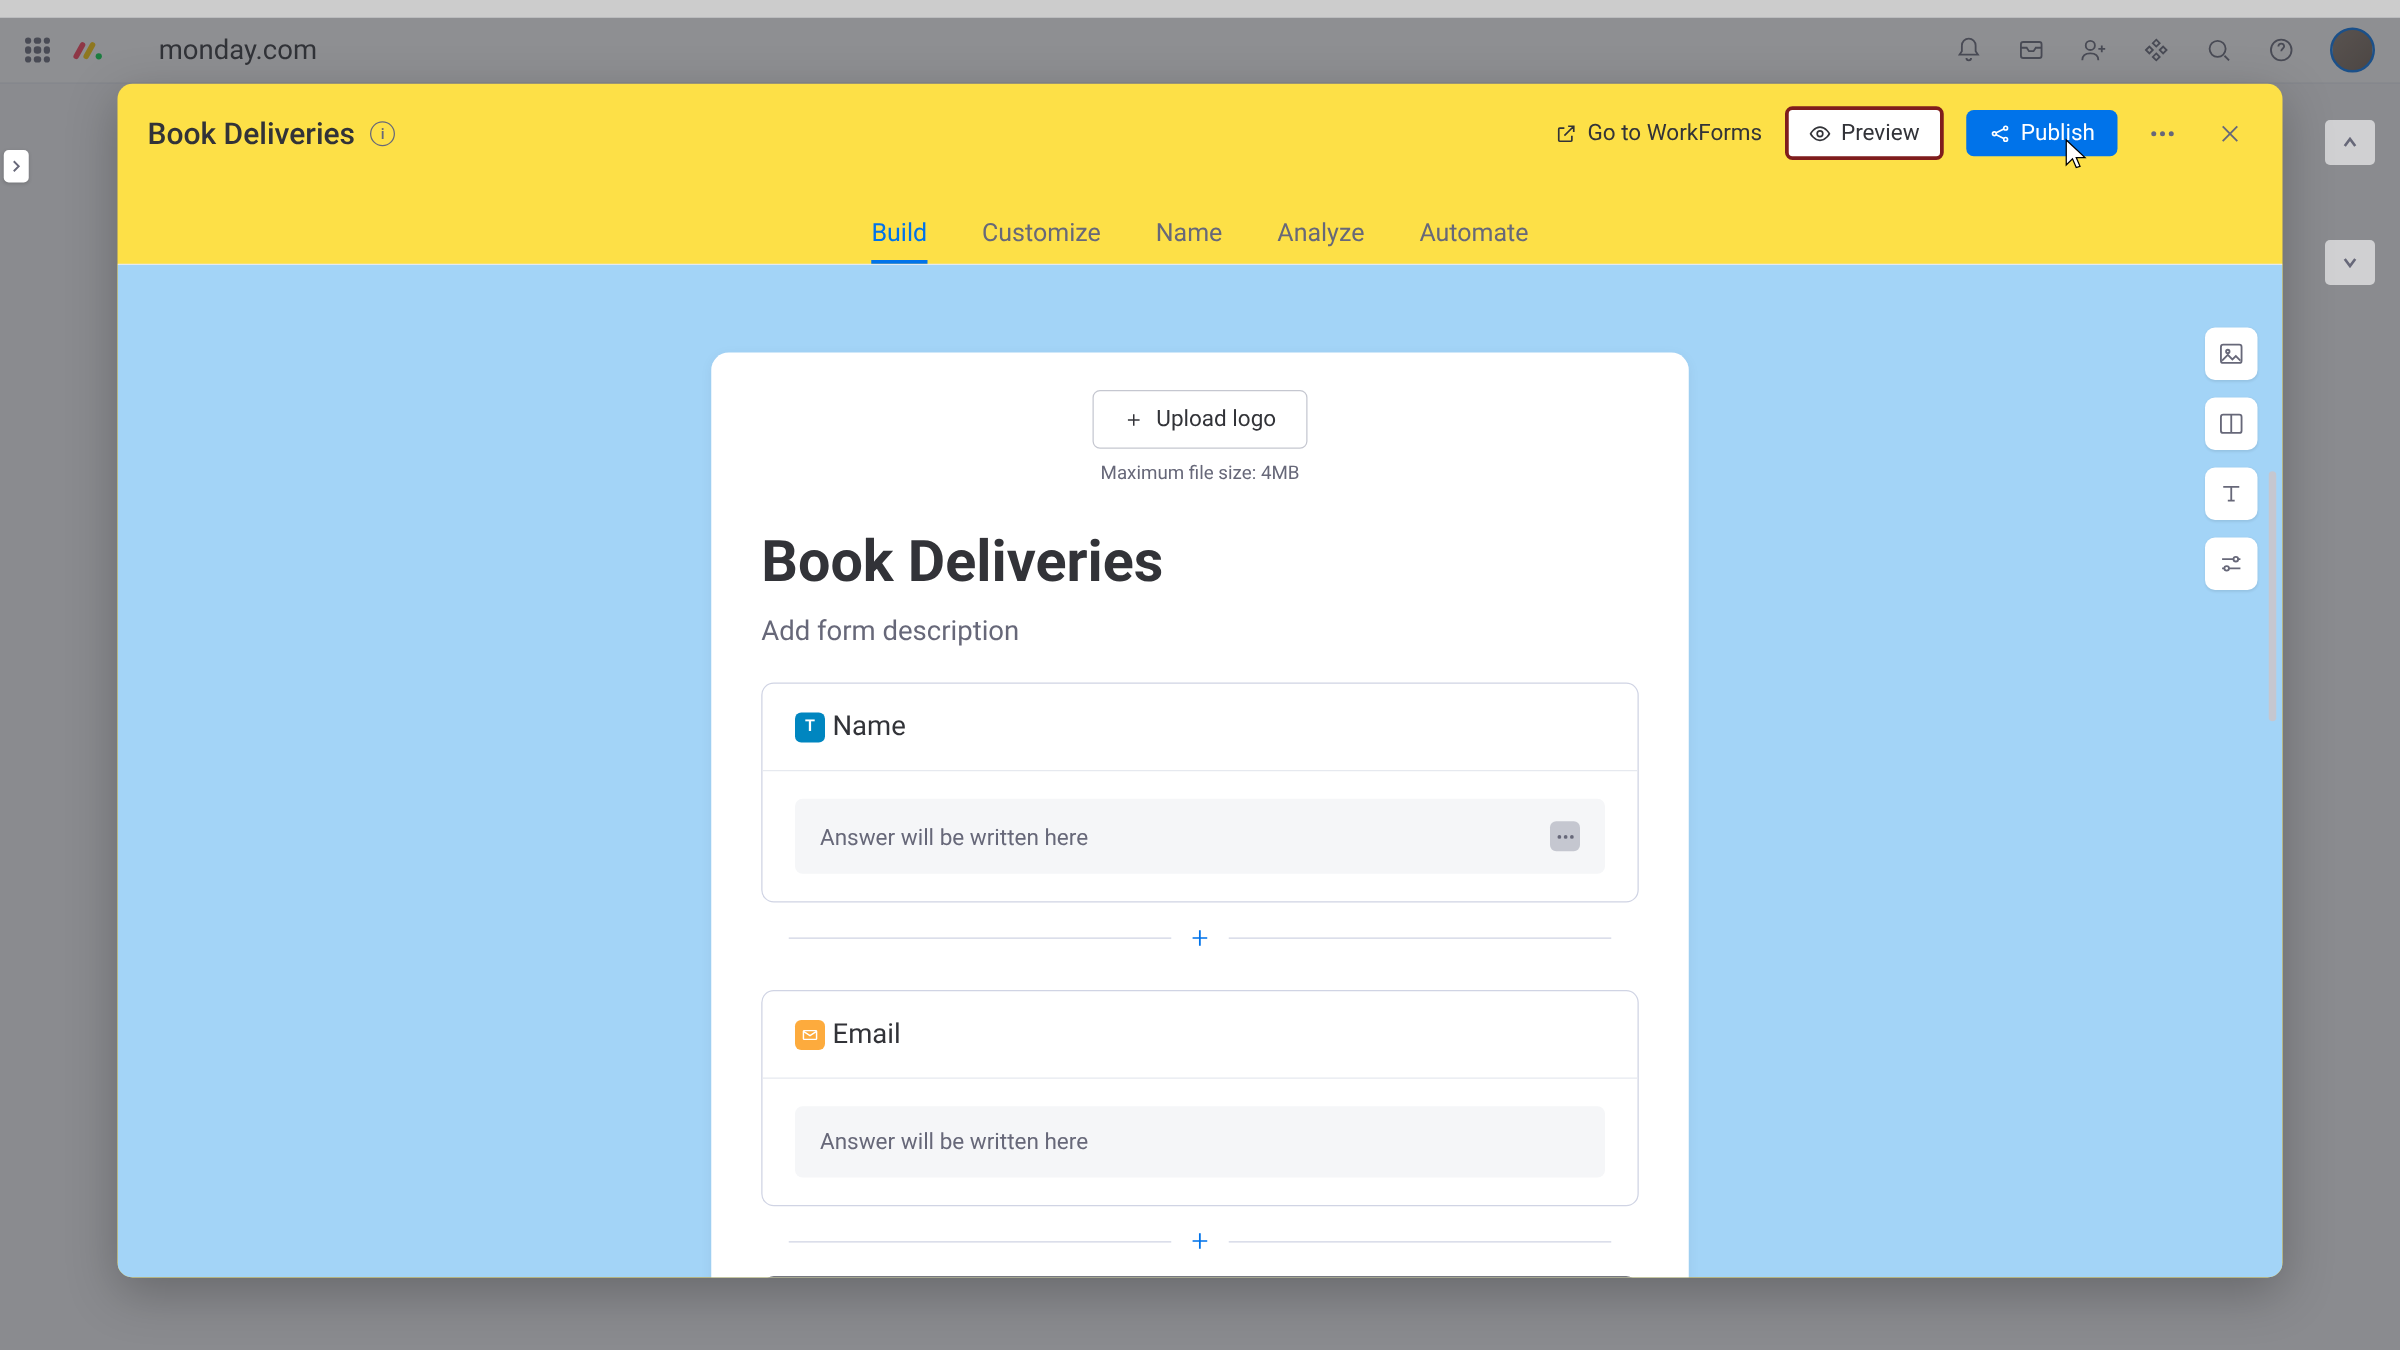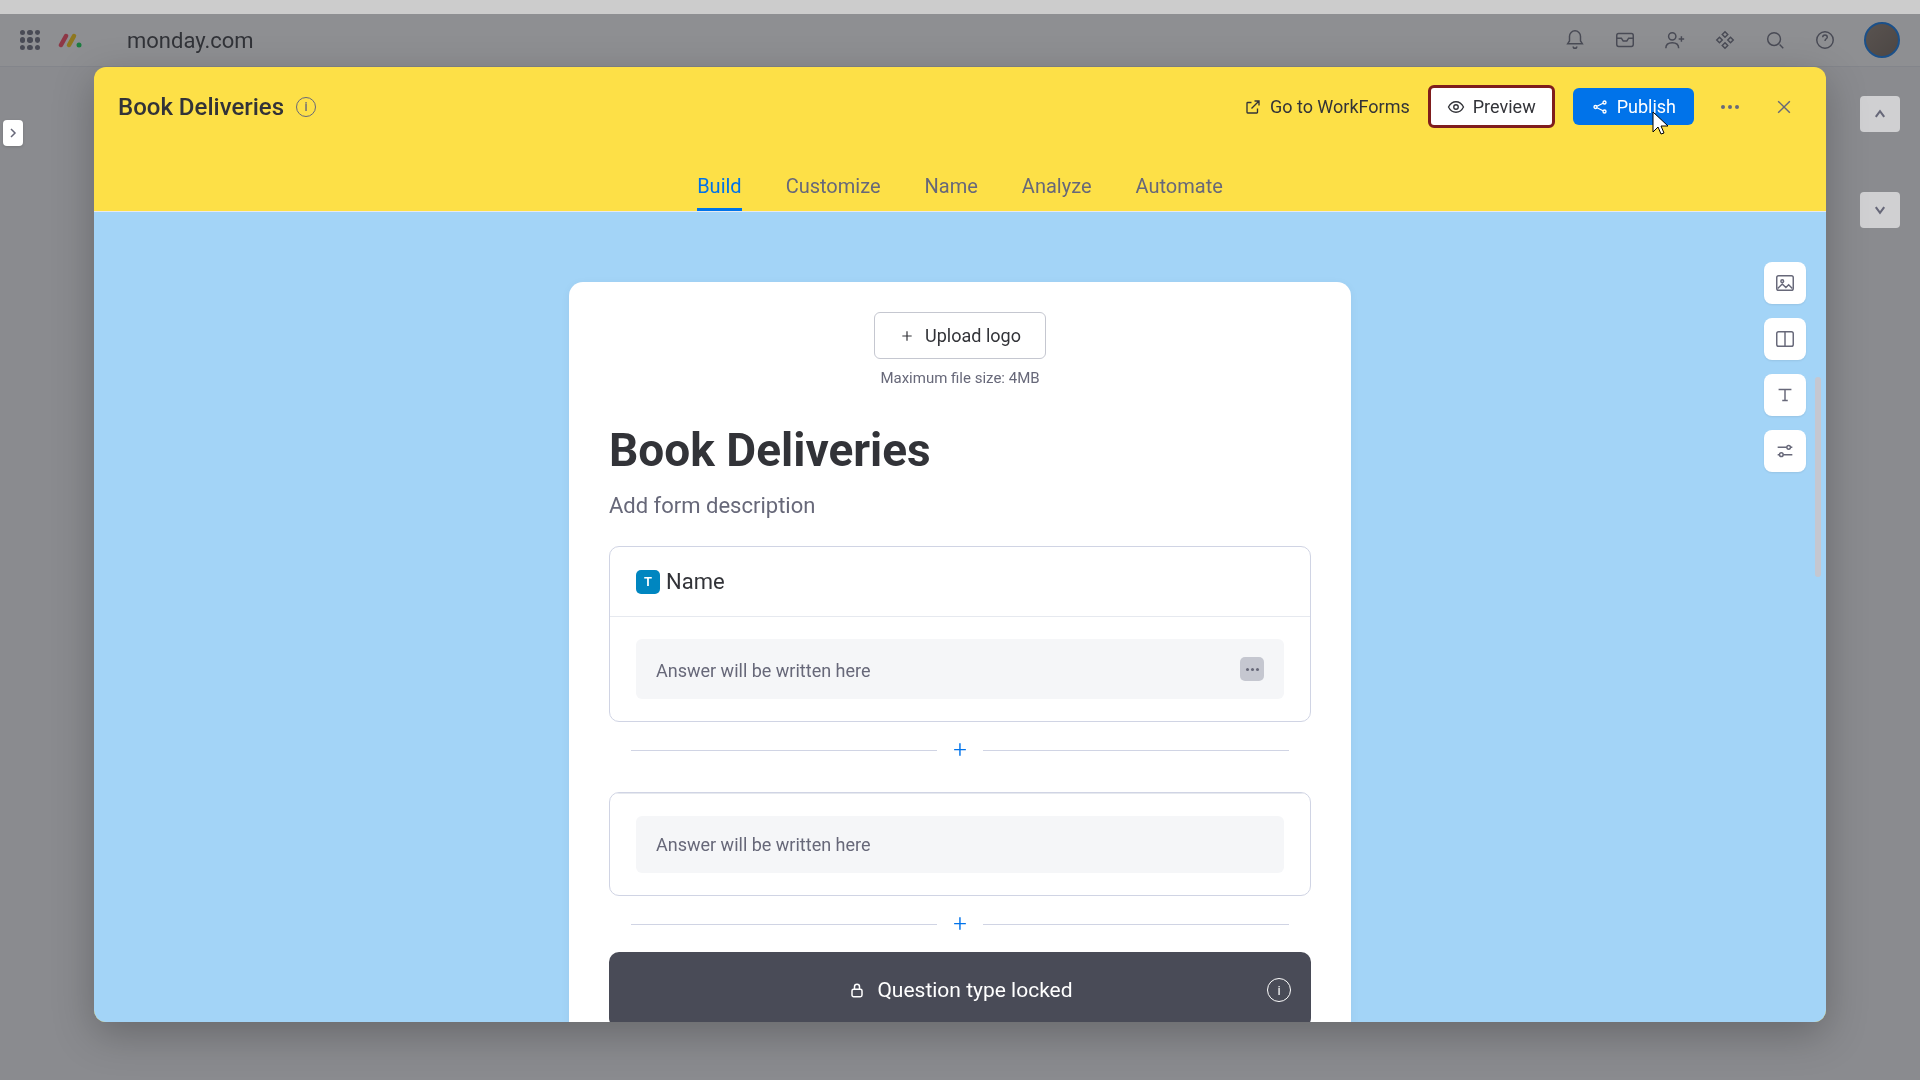--- a/index.html
+++ b/index.html
@@ -598,20 +598,29 @@
         </div>
       </div>
 
       <div class="add-between">
         <div class="line"></div>
         <div class="plus">+</div>
         <div class="line"></div>
       </div>
 
       <div class="question">
+        <div class="q-header">
+          <div class="q-icon email">
+            <svg viewBox="0 0 24 24" fill="none" stroke="#fff" stroke-width="2" style="width:14px;height:14px;">
+                <rect x="3" y="6" width="18" height="12" rx="1"></rect>
+                <path d="M3 7l9 6 9-6"></path>
+              </svg>
+          </div>
+          <div class="q-title">Email</div>
+        </div>
         <div class="q-body">
           <div class="answer-field">
             <span>Answer will be written here</span>
           </div>
         </div>
       </div>
 
       <div class="add-between">
         <div class="line"></div>
         <div class="plus">+</div>

